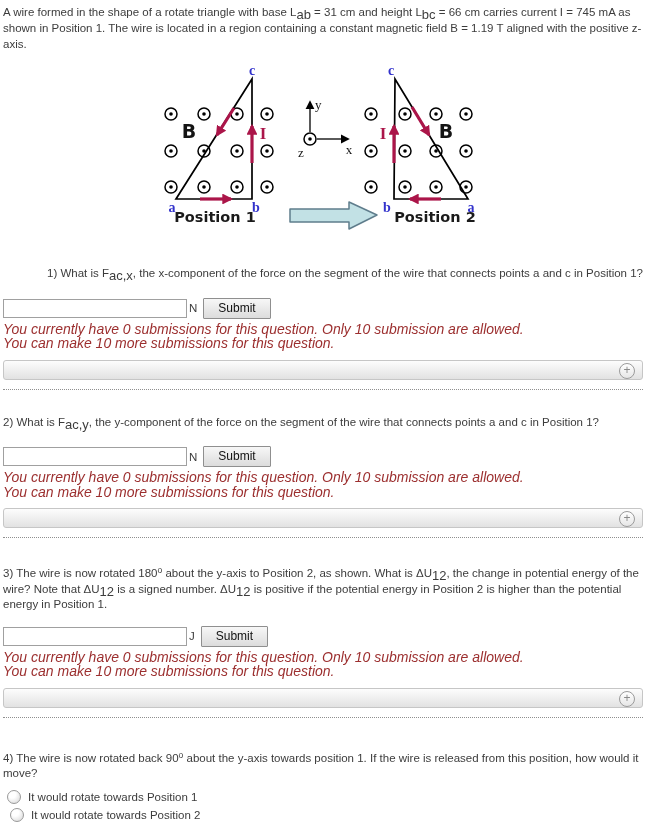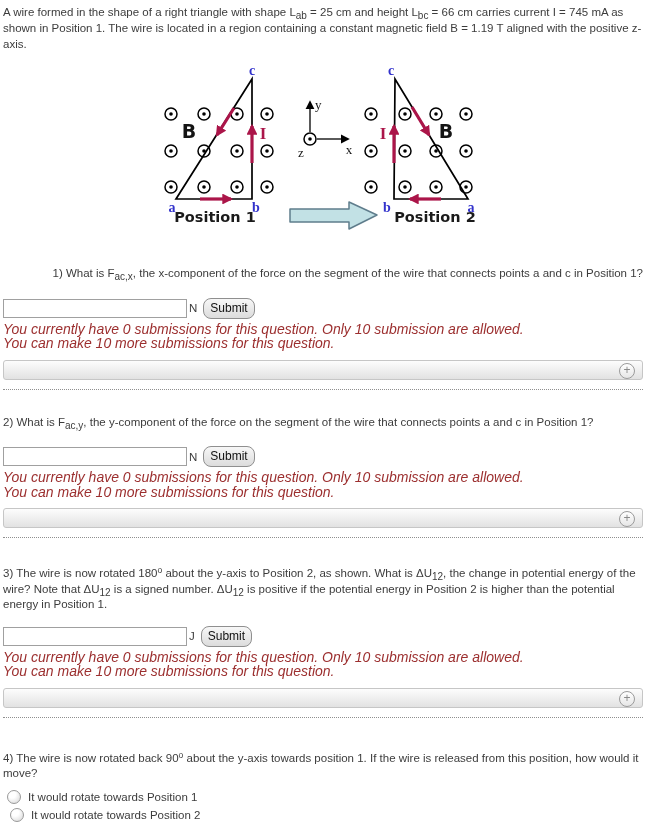--- a/index.html
+++ b/index.html
@@ -1,38 +1,38 @@
 <!DOCTYPE html>
 <html><head>
 <meta charset="utf-8">
 <style>
   html,body{margin:0;padding:0;background:#fff;}
   .page{position:relative;width:646px;height:824px;overflow:hidden;background:#fff;
         font-family:"Liberation Sans",sans-serif;font-size:11.5px;color:#3c3c3c;}
-  sub{font-size:10px;vertical-align:-3px;line-height:0;}
+  sub{font-size:13px;vertical-align:-3px;line-height:0;}
   sup{font-size:8.5px;vertical-align:4px;line-height:0;}
 
   .statement{margin:4px 3px 0 3px;line-height:16px;}
 
   .figure{position:relative;margin:10px 0 0 153px;width:340px;height:170px;}
 
   .question{padding:0 3px;}
   .qtext{margin:0;line-height:15.5px;}
   .qtext-1{margin-top:34px;text-align:right;}
   .qtext-2{margin-top:25px;}
   .qtext-3{margin-top:28px;}
   .qtext-4{margin-top:33px;}
 
   .answer-row{margin-top:16px;display:flex;align-items:center;}
   .answer-input{width:184px;height:19px;border:1px solid #a0a0a0;box-sizing:border-box;
                 font-family:"Liberation Sans",sans-serif;font-size:12px;padding:0 3px;background:#fff;}
   .unit{margin:0 6px 0 2px;color:#3c3c3c;}
   .btn{font-family:"Liberation Sans",sans-serif;font-size:12px;color:#111;
-       background:linear-gradient(#f7f7f7,#dcdcdc);border:1px solid #8f8f8f;border-radius:8px;
-       padding:2px 6px;height:21px;line-height:15px;cursor:pointer;}
+       background:linear-gradient(#f7f7f7,#dcdcdc);border:1px solid #8f8f8f;border-radius:1px;
+       padding:2px 14px;height:21px;line-height:15px;cursor:pointer;}
 
   .note{margin:3px 0 0 0;color:#9c2f2f;font-style:italic;line-height:14.5px;font-size:14px;}
   .note + .note{margin-top:0;}
 
   .collapse-bar{margin-top:9px;height:20px;border:1px solid #c6c6c6;border-radius:3px;
                 background:linear-gradient(#fdfdfd,#e2e2e2);position:relative;box-sizing:border-box;}
   .plus-icon{position:absolute;right:7px;top:2px;width:14px;height:14px;border:1px solid #9b9b9b;
              border-radius:50%;color:#8a8a8a;background:linear-gradient(#ffffff,#e6e6e6);
              text-align:center;font-size:12px;line-height:13px;cursor:pointer;}
   .plus-icon::before{content:"+";}
@@ -51,21 +51,21 @@
   .blabel{font-family:"DejaVu Sans",sans-serif;font-weight:bold;font-size:19px;fill:#141414;}
   .ilabel{font-family:"Liberation Serif",serif;font-weight:bold;font-size:17px;fill:#ab1549;}
   .axlabel{font-family:"Liberation Serif",serif;font-size:13px;fill:#141414;}
   .caption{font-family:"DejaVu Sans",sans-serif;font-weight:bold;font-size:14.5px;fill:#1a1a1a;}
 </style>
 </head>
 <body>
 
 <div class="page">
 
-  <p class="statement"><span>A wire formed in the shape of a right triangle with shape L</span><sub>ab</sub><span> = 25 cm and height L</span><sub>bc</sub><span> = 66 cm carries current I = 745 mA as shown in Position 1. The wire is located in a region containing a constant magnetic field B = 1.19 T aligned with the positive z-axis.</span></p>
+  <p class="statement"><span>A wire formed in the shape of a rotate triangle with base L</span><sub>ab</sub><span> = 31 cm and height L</span><sub>bc</sub><span> = 66 cm carries current I = 745 mA as shown in Position 1. The wire is located in a region containing a constant magnetic field B = 1.19 T aligned with the positive z-axis.</span></p>
 
   <div class="figure">
     <svg width="340" height="170" viewBox="0 0 340 170">
       <defs>
         <g id="odot">
           <circle r="6" fill="#ffffff" stroke="#000000" stroke-width="1.5"></circle>
           <circle r="1.8" fill="#000000"></circle>
         </g>
         <marker id="ah" viewBox="0 0 10 10" refX="8" refY="5" markerWidth="3.4" markerHeight="3.4" orient="auto">
           <path d="M0,0 L10,5 L0,10 Z" fill="#ab1549"></path>

